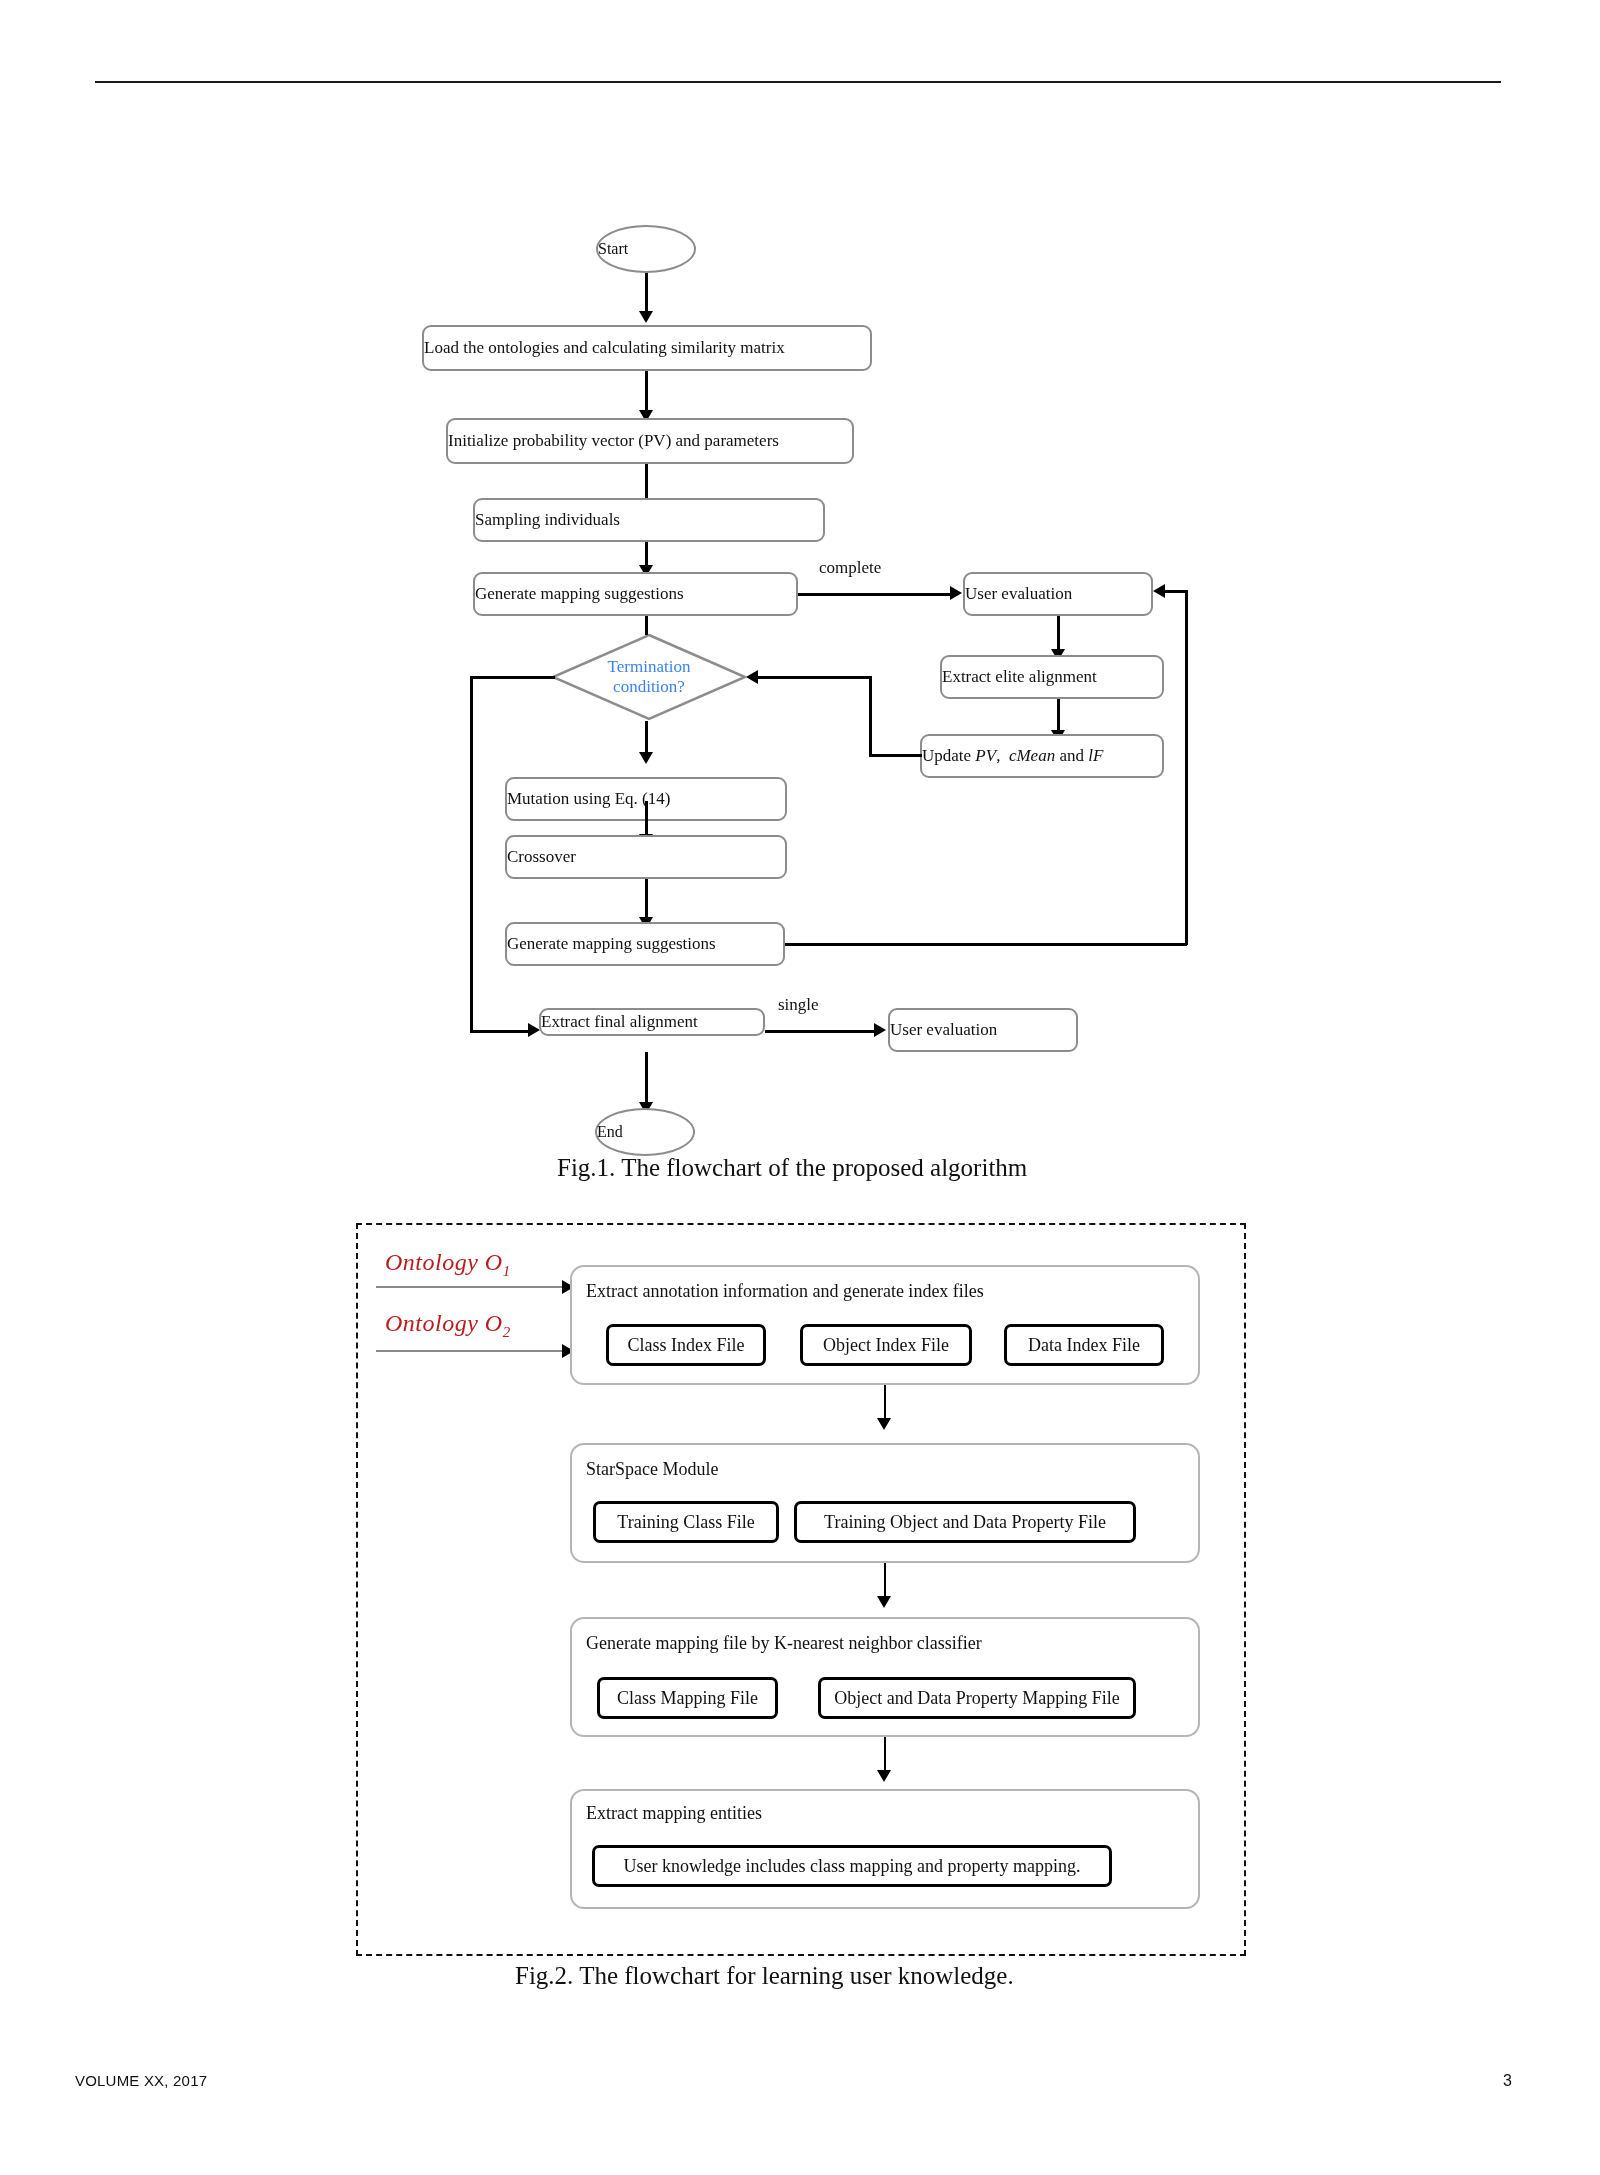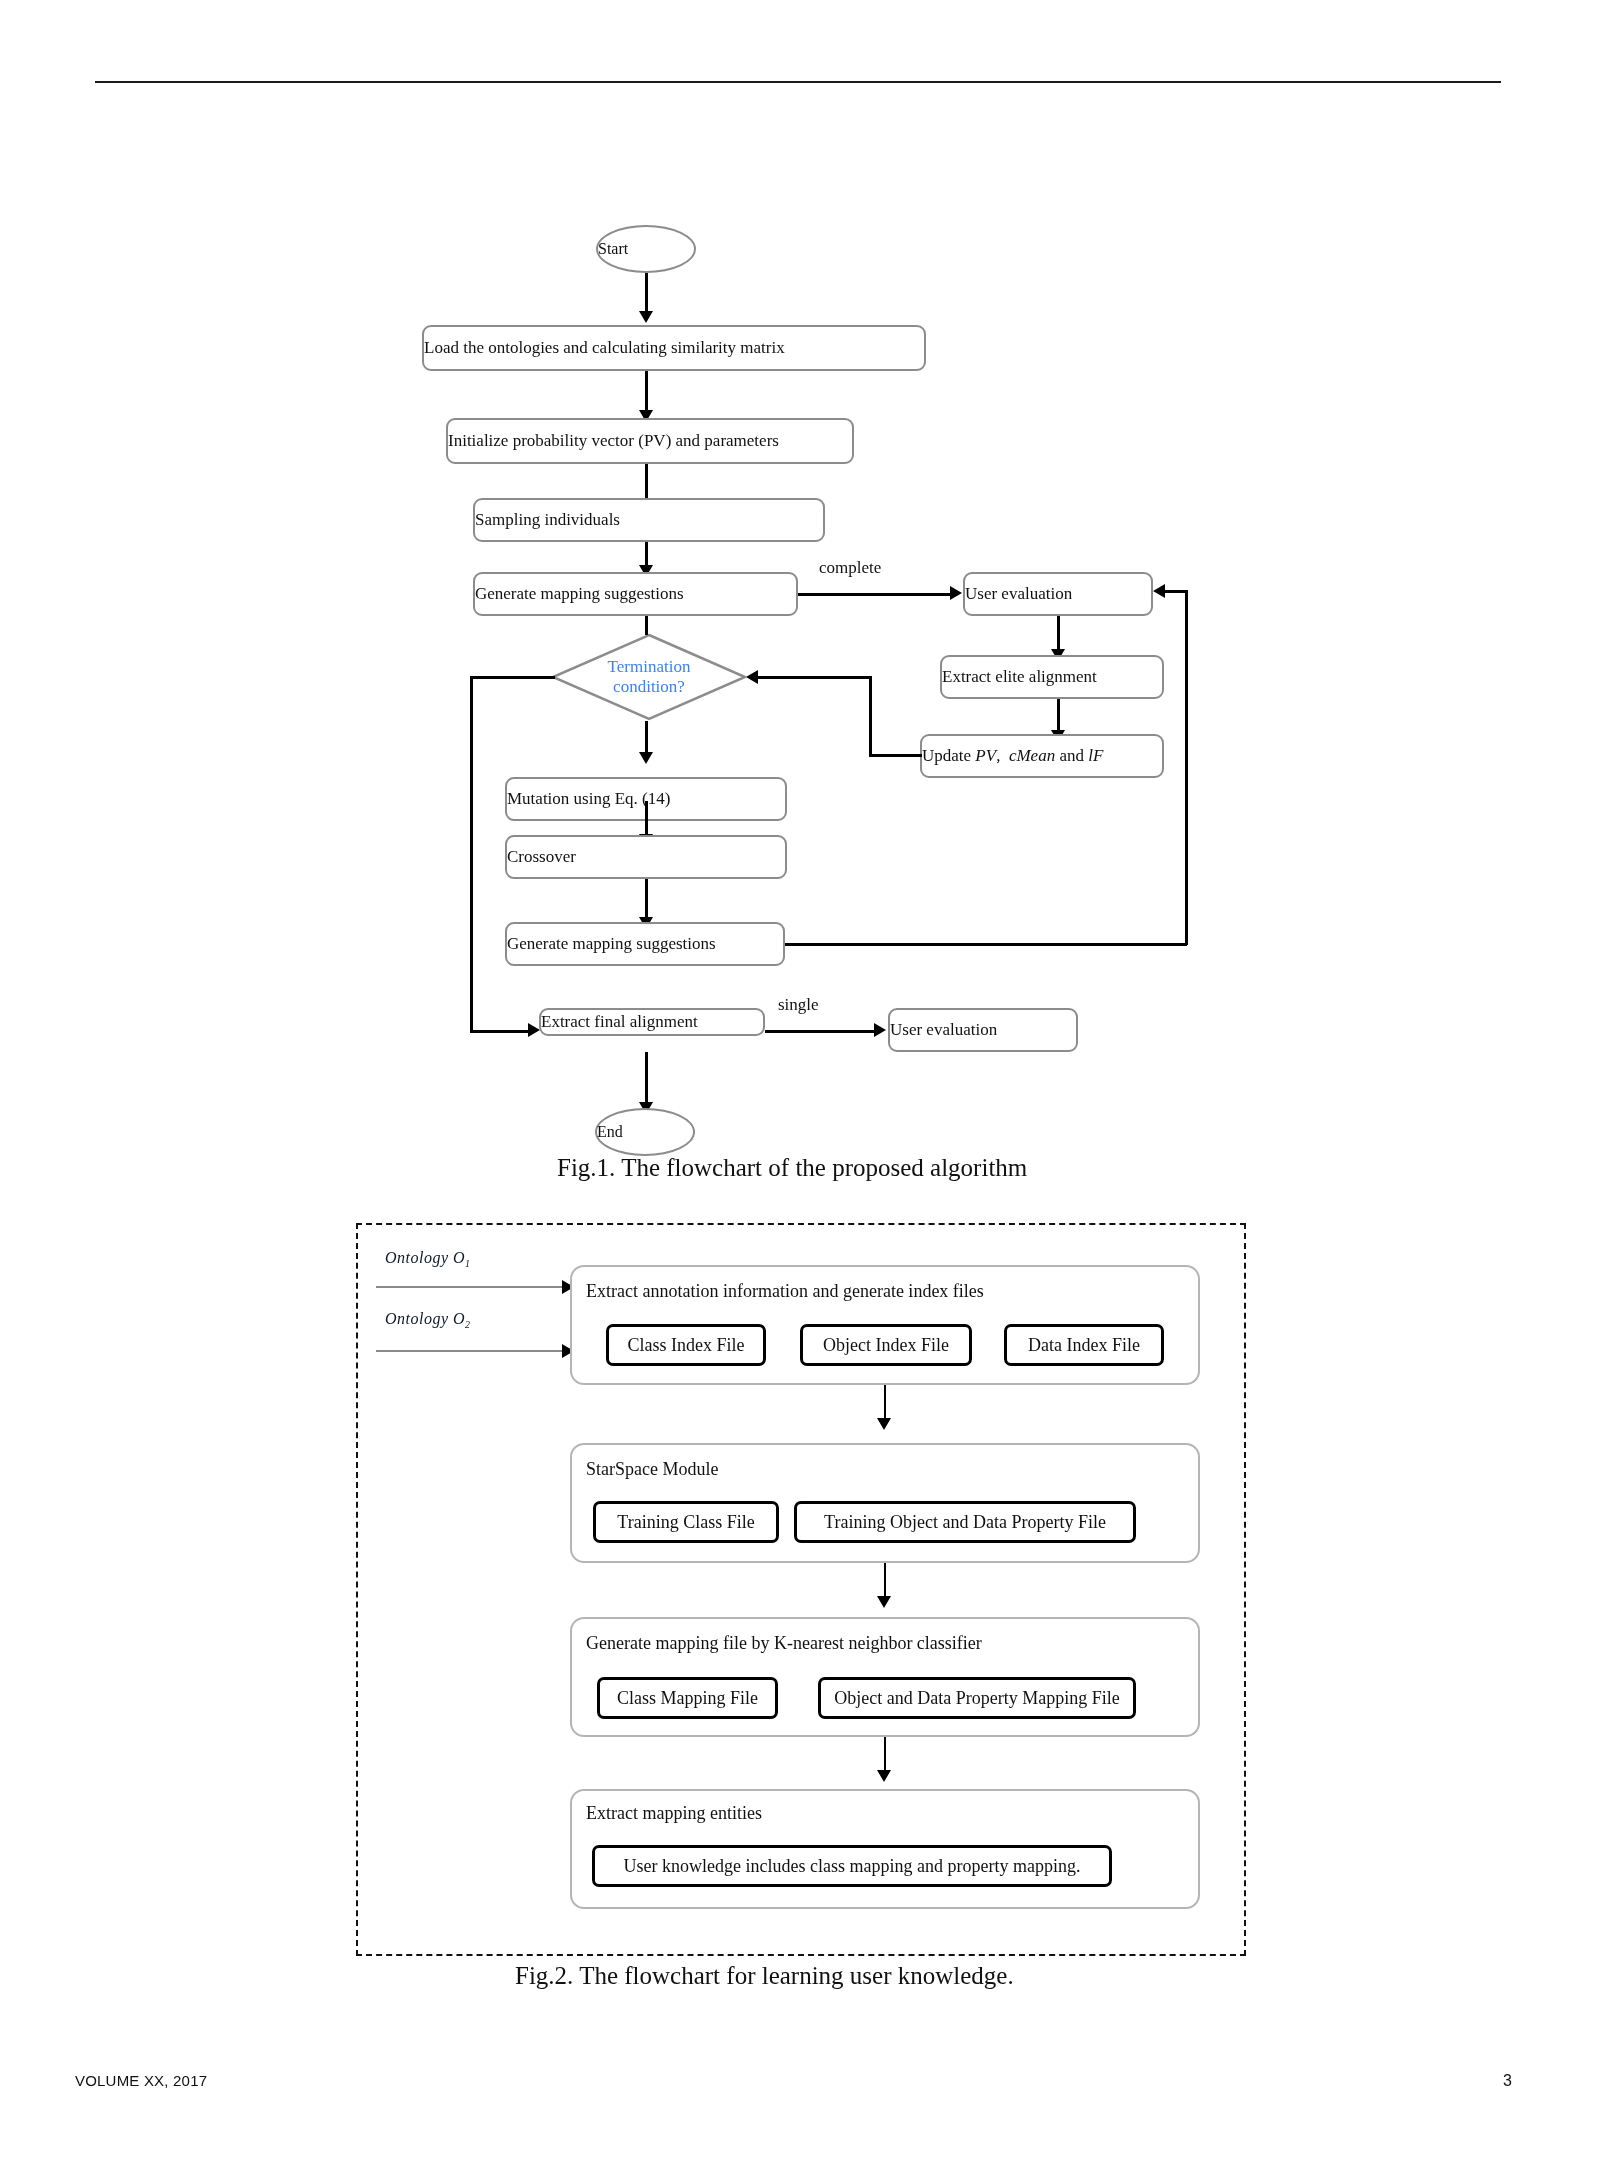--- a/index.html
+++ b/index.html
@@ -152,22 +152,22 @@
     justify-content: center;
     font-family: "Liberation Serif", serif;
     font-size: 18px;
     color: #111;
     white-space: nowrap;
   }
   .onto-label {
     position: absolute;
     font-family: "Liberation Serif", serif;
     font-style: italic;
-    font-size: 16px;
-    color: #0f172a;
+    font-size: 24px;
+    color: #b91c1c;
     white-space: nowrap;
     letter-spacing: 0.5px;
   }
   .onto-label sub {
     font-size: 0.62em;
     font-style: italic;
   }
   .grey-line {
     position: absolute;
     height: 2px;
@@ -204,21 +204,21 @@
 
   <div>
 
     <div class="node ellipse" style="left:596px; top:225px; width:100px; height:48px;">
       <span>Start</span>
     </div>
 
     <div class="ln ln-v3" style="left:645px; top:273px; height:40px;"></div>
     <div class="arrow arrow-down" style="left:639px; top:311px;"></div>
 
-    <div class="node rbox" style="left:422px; top:325px; width:504px; height:46px;">
+    <div class="node rbox" style="left:422px; top:325px; width:450px; height:46px;">
       <span>Load the ontologies and calculating similarity matrix</span>
     </div>
 
     <div class="ln ln-v3" style="left:645px; top:371px; height:41px;"></div>
     <div class="arrow arrow-down" style="left:639px; top:410px;"></div>
 
     <div class="node rbox" style="left:446px; top:418px; width:408px; height:46px;">
       <span>Initialize probability vector (PV) and parameters</span>
     </div>
 

